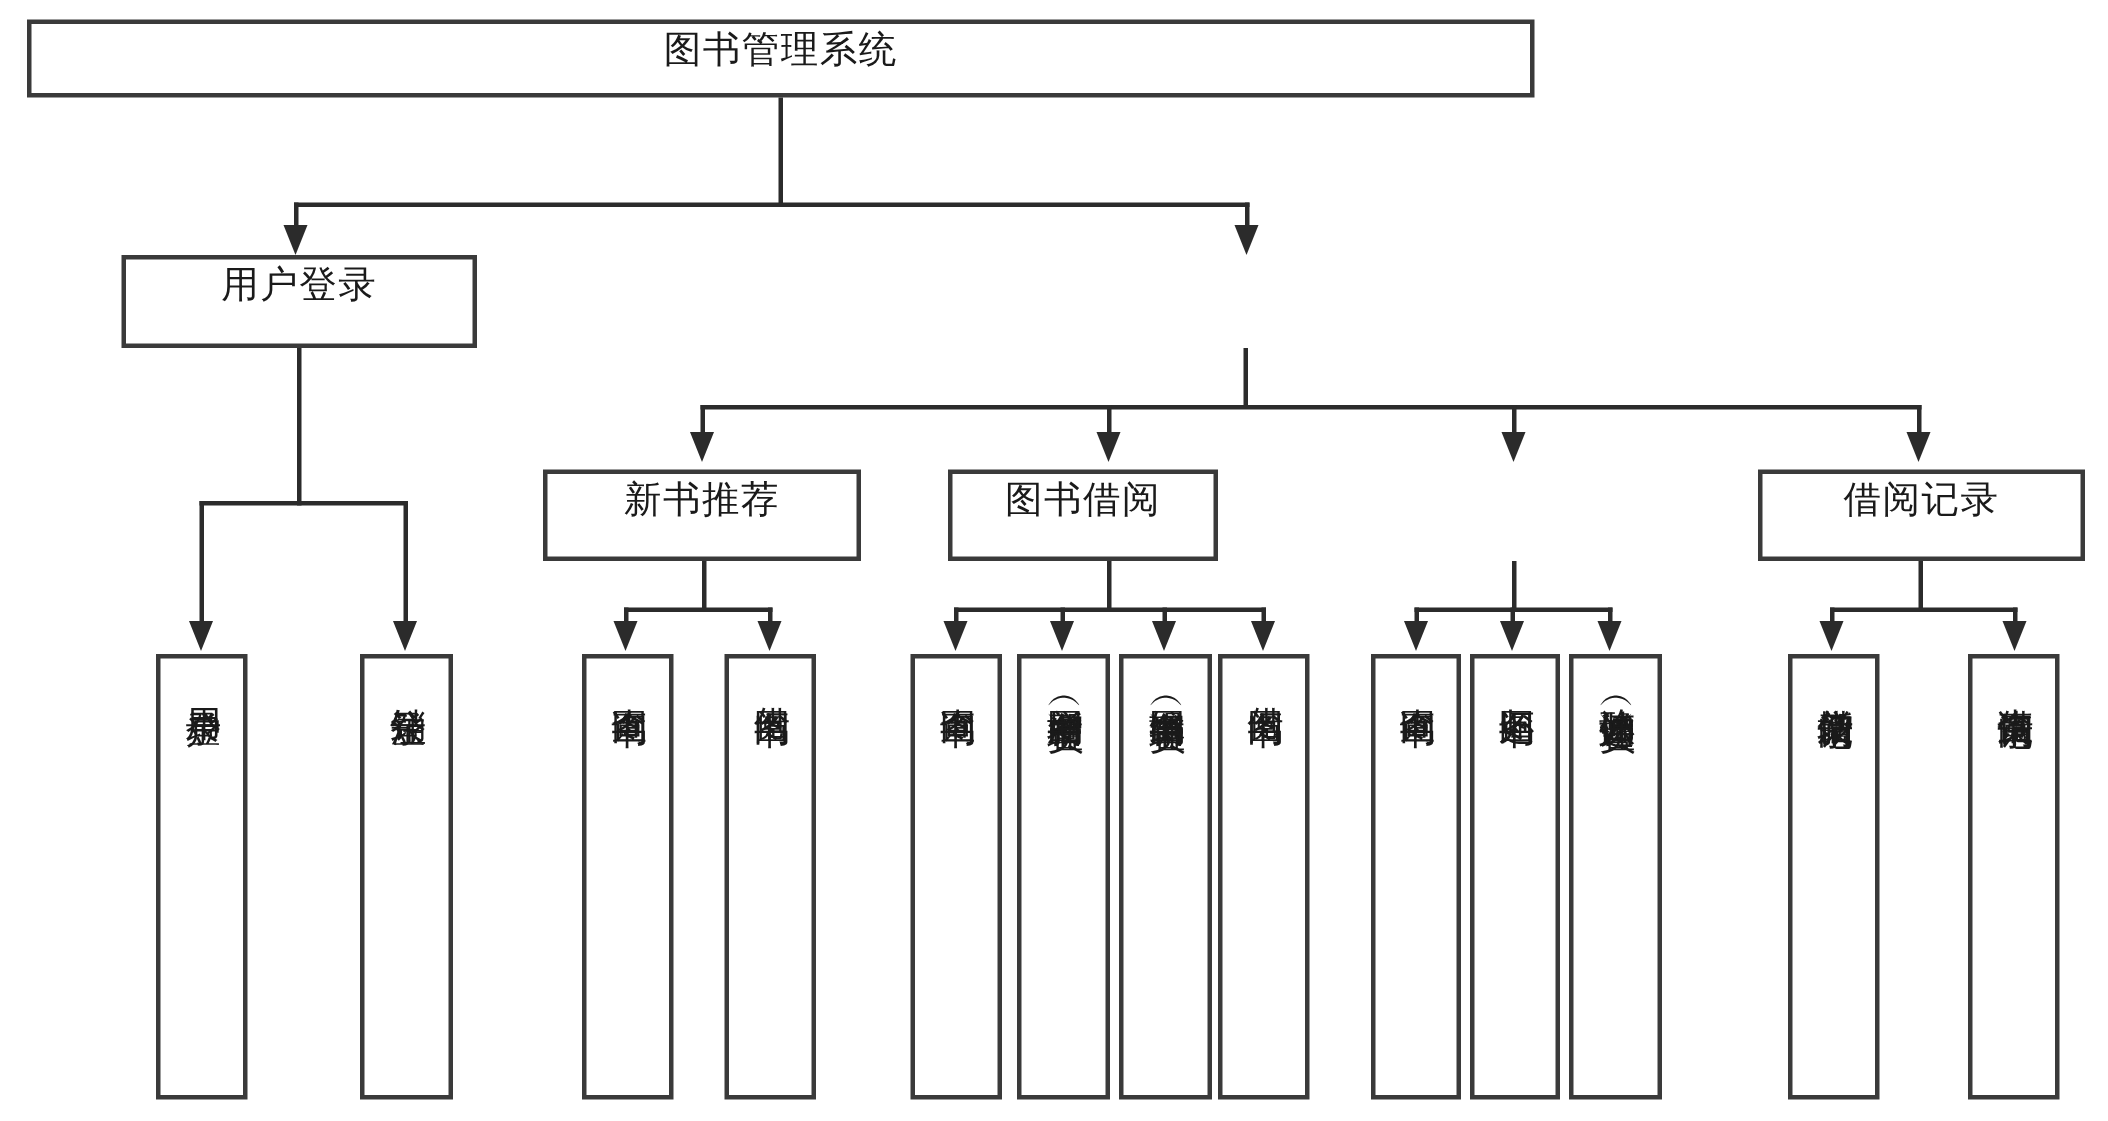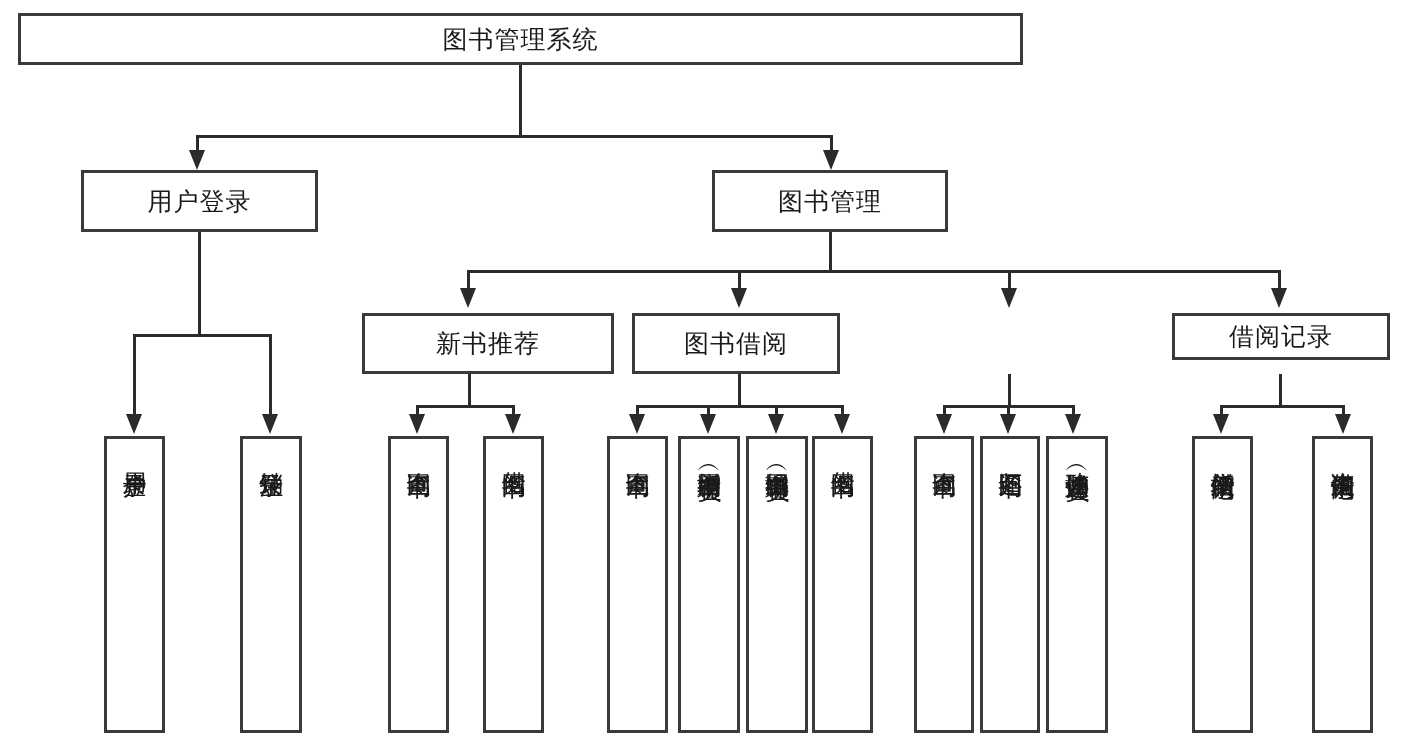--- a/index.html
+++ b/index.html
@@ -16,21 +16,20 @@
     height: 747px;
     background: #ffffff;
     overflow: hidden;
   }
   .node {
     position: absolute;
     box-sizing: border-box;
     border: 3px solid #3a3a3a;
     background: #ffffff;
     display: flex;
-    align-items: center;
     justify-content: center;
     color: #1a1a1a;
   }
   .node.horiz {
     font-size: 25px;
     letter-spacing: 1px;
   }
   .node.vert {
     border-width: 3px;
     padding-top: 14px;
@@ -80,49 +79,46 @@
   <div class="edge v" style="left:519px; top:65px; width:3px; height:72px;"></div>
   <div class="edge h" style="left:196px; top:135px; width:637px; height:3px;"></div>
   <div class="edge v" style="left:196px; top:135px; width:3px; height:22px;"></div>
   <div class="arrow" style="left:189px; top:150px;"></div>
   <div class="edge v" style="left:830px; top:135px; width:3px; height:22px;"></div>
   <div class="arrow" style="left:823px; top:150px;"></div>
 
   <div class="node horiz" style="left:81px; top:170px; width:237px; height:62px;">
     <span>用户登录</span>
   </div>
-  <div class="node horiz" style="left:712px; top:170px; width:236px; height:62px;">
-    <span>图书管理</span>
-  </div>
 
   <div class="edge v" style="left:198px; top:232px; width:3px; height:105px;"></div>
   <div class="edge h" style="left:133px; top:334px; width:139px; height:3px;"></div>
   <div class="edge v" style="left:133px; top:334px; width:3px; height:84px;"></div>
   <div class="arrow" style="left:126px; top:414px;"></div>
   <div class="edge v" style="left:269px; top:334px; width:3px; height:84px;"></div>
   <div class="arrow" style="left:262px; top:414px;"></div>
 
   <div class="edge v" style="left:829px; top:232px; width:3px; height:40px;"></div>
   <div class="edge h" style="left:467px; top:270px; width:814px; height:3px;"></div>
   <div class="edge v" style="left:467px; top:270px; width:3px; height:22px;"></div>
   <div class="arrow" style="left:460px; top:288px;"></div>
   <div class="edge v" style="left:738px; top:270px; width:3px; height:22px;"></div>
   <div class="arrow" style="left:731px; top:288px;"></div>
   <div class="edge v" style="left:1008px; top:270px; width:3px; height:22px;"></div>
   <div class="arrow" style="left:1001px; top:288px;"></div>
   <div class="edge v" style="left:1278px; top:270px; width:3px; height:22px;"></div>
   <div class="arrow" style="left:1271px; top:288px;"></div>
 
-  <div class="node horiz" style="left:362px; top:313px; width:252px; height:61px;">
+  <div class="node horiz" style="left:362px; top:313px; width:212px; height:61px;">
     <span>新书推荐</span>
   </div>
-  <div class="node horiz" style="left:632px; top:313px; width:208px; height:61px;">
+  <div class="node horiz" style="left:632px; top:313px; width:180px; height:61px;">
     <span>图书借阅</span>
   </div>
-  <div class="node horiz" style="left:1172px; top:313px; width:218px; height:47px;">
+  <div class="node horiz" style="left:1172px; top:313px; width:218px; height:61px;">
     <span>借阅记录</span>
   </div>
 
   <div class="edge v" style="left:468px; top:374px; width:3px; height:34px;"></div>
   <div class="edge h" style="left:416px; top:405px; width:99px; height:3px;"></div>
   <div class="edge v" style="left:416px; top:405px; width:3px; height:13px;"></div>
   <div class="arrow" style="left:409px; top:414px;"></div>
   <div class="edge v" style="left:512px; top:405px; width:3px; height:13px;"></div>
   <div class="arrow" style="left:505px; top:414px;"></div>
 

